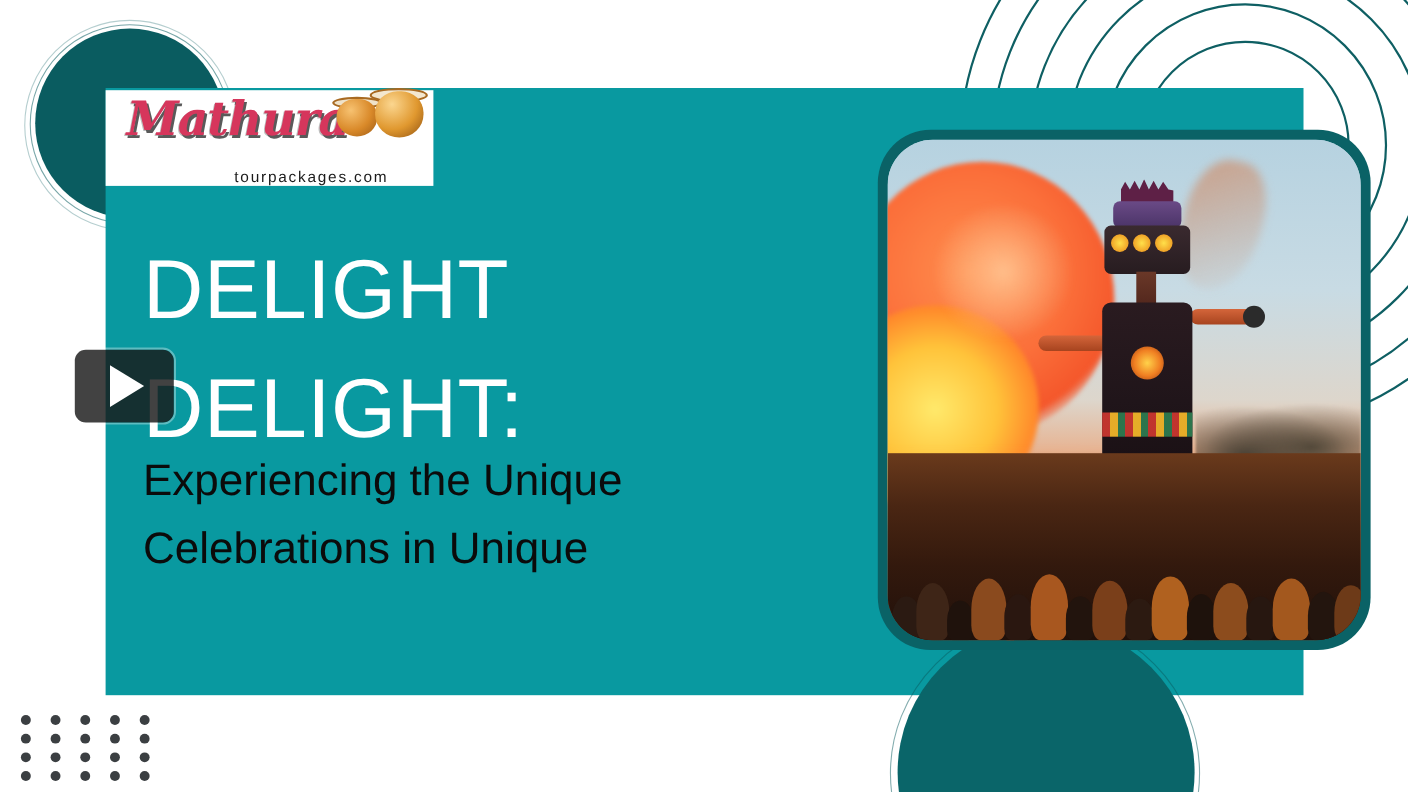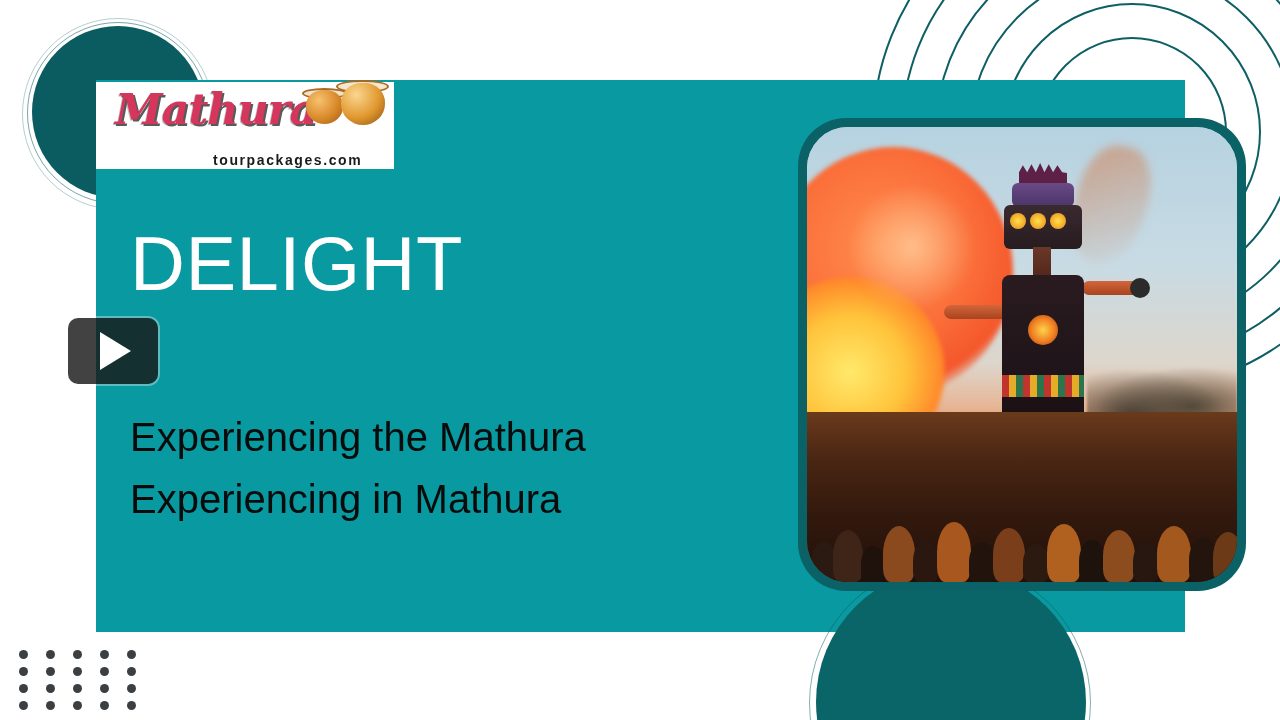--- a/index.html
+++ b/index.html
@@ -83,21 +83,21 @@
   .pot-b-lid {
     position:absolute; left:227px; top:-8px; width:53px; height:13px;
     border-radius:50%; background:#f3e7cf; border:2px solid #a86a22;
   }
   .logo-vrindavan {
     position:absolute; left:104px; top:36px;
     font-weight:bold; font-size:27px; color:#111; letter-spacing:2.5px;
   }
   .logo-domain {
     position:absolute; left:104px; top:64px;
-    font-weight:bold; font-size:14px; color:#1b1b1b; letter-spacing:1.6px;text-align:right;
+    font-weight:normal; font-size:14px; color:#1b1b1b; letter-spacing:1.6px;text-align:right;
   }
 
   
   .title {
     position:absolute; left:130px; top:210px; width:640px;
     color:#ffffff; font-size:76px; line-height:1.42; font-weight:400;
     letter-spacing:.5px;
   }
   .subtitle {
     position:absolute; left:130px; top:406px; width:600px;
@@ -312,25 +312,26 @@
       <span class="pot-a-lid"></span>
       <span class="pot pot-a"></span>
       <span class="pot-b-lid"></span>
       <span class="pot pot-b"></span>
       <span class="logo-domain">tourpackages.com</span>
     </div>
   </div>
 
   <div class="title">
     <div>DELIGHT</div>
+    <div>DELIGHT:</div>
   </div>
 
   <div class="subtitle">
-    <div>Experiencing the Mathura</div>
-    <div>Experiencing in Mathura</div>
+    <div>Experiencing the Unique</div>
+    <div>Celebrations in Unique</div>
   </div>
 
   <div class="play-btn">
     <span class="tri"></span>
   </div>
 
   <div class="dots">
     <i></i>
       <i></i>
       <i></i>

